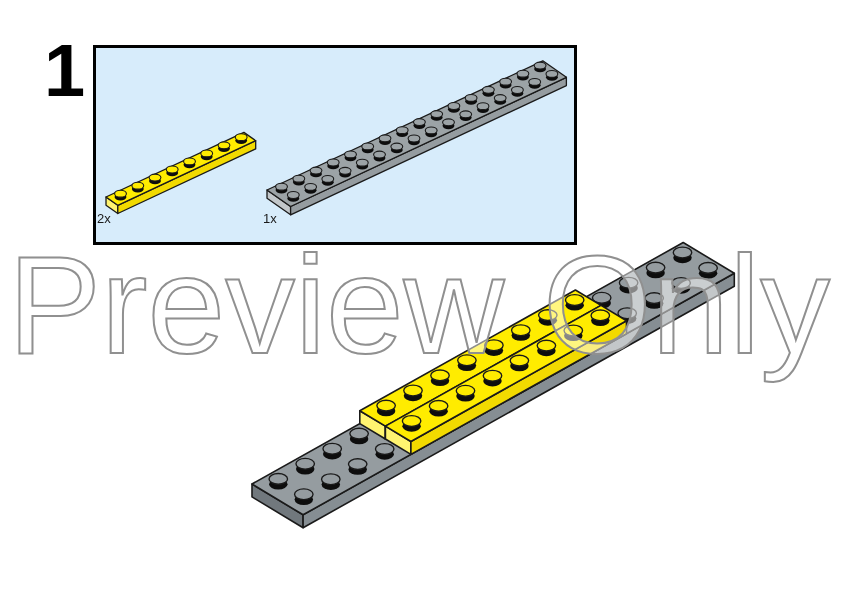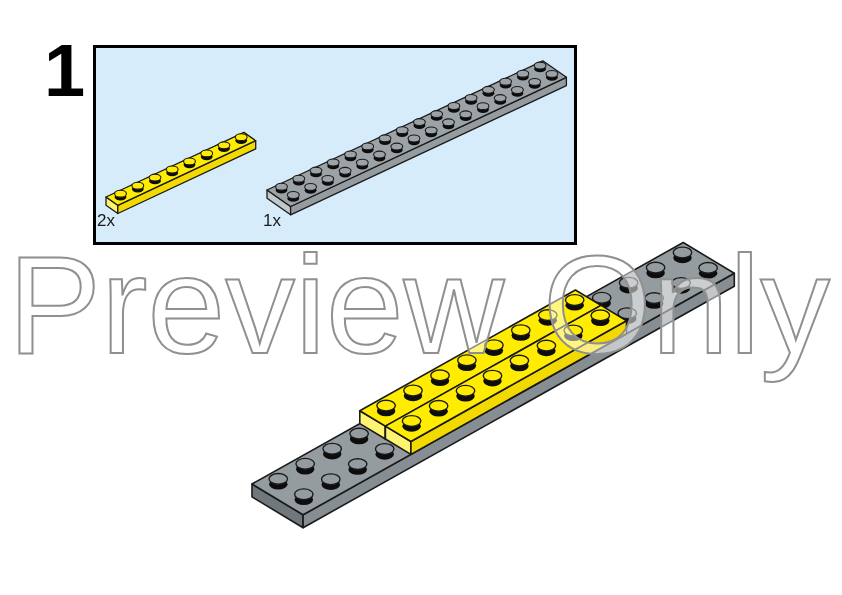--- a/index.html
+++ b/index.html
@@ -11,21 +11,21 @@
   .step-number{
     position:absolute;left:44px;top:34px;z-index:3;
     font-size:74px;font-weight:bold;color:#000;line-height:1;
     letter-spacing:-2px;
   }
   .parts-box{
     position:absolute;left:93px;top:45px;width:484px;height:200px;z-index:1;
     background:#D7ECFB;border:3px solid #000;box-sizing:border-box;
   }
   .qty-label{
-    position:absolute;z-index:3;font-size:17px;color:#1A1A1A;line-height:1;
+    position:absolute;z-index:3;font-size:13px;color:#1A1A1A;line-height:1;
   }
   #qty-1{left:97px;top:212px;}
   #qty-2{left:263px;top:212px;}
   #scene{position:absolute;left:0;top:0;z-index:2;}
   .watermark-text{
     font-family:"Liberation Sans",sans-serif;
     font-size:140px;
   }
 </style>
 </head>

